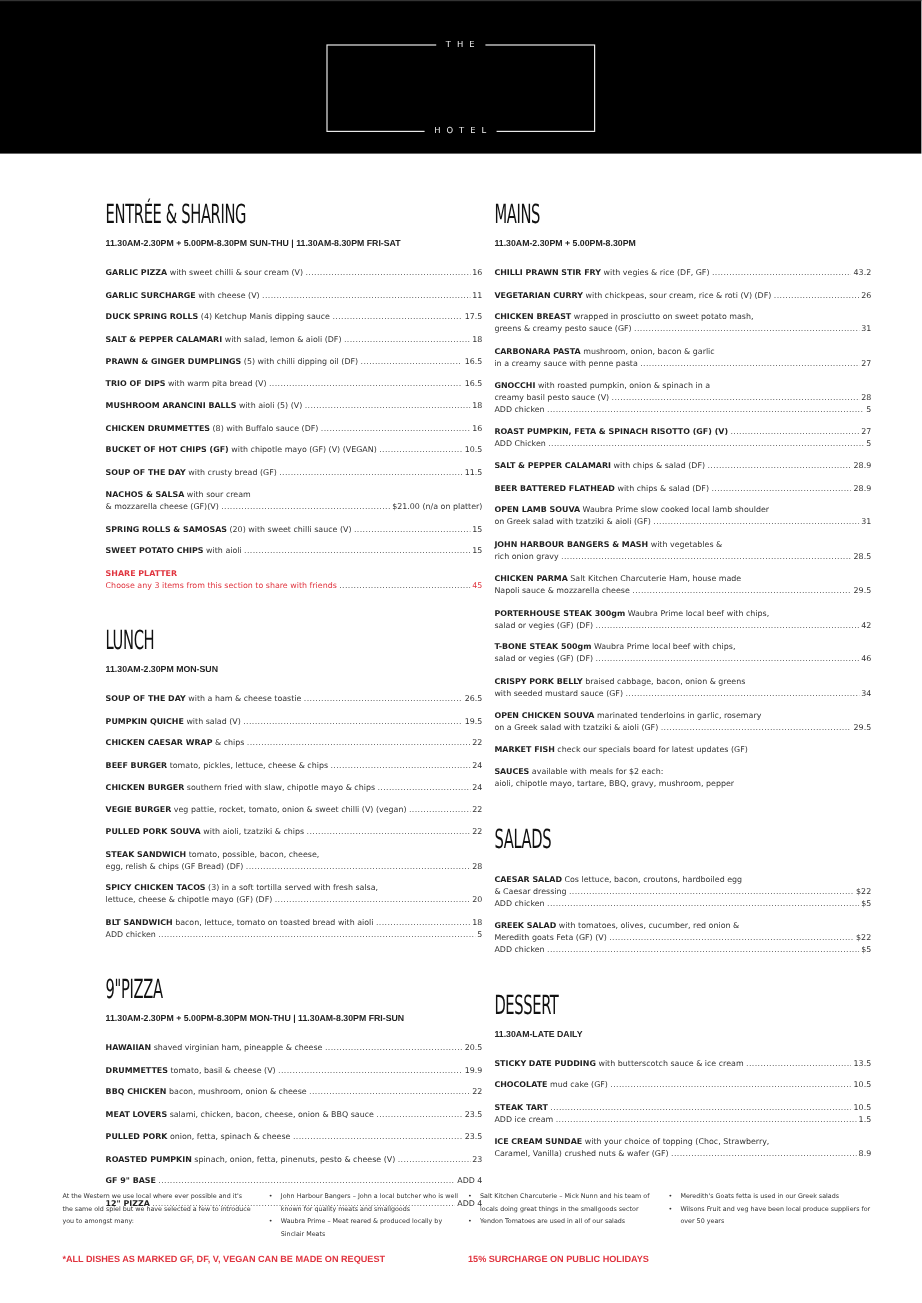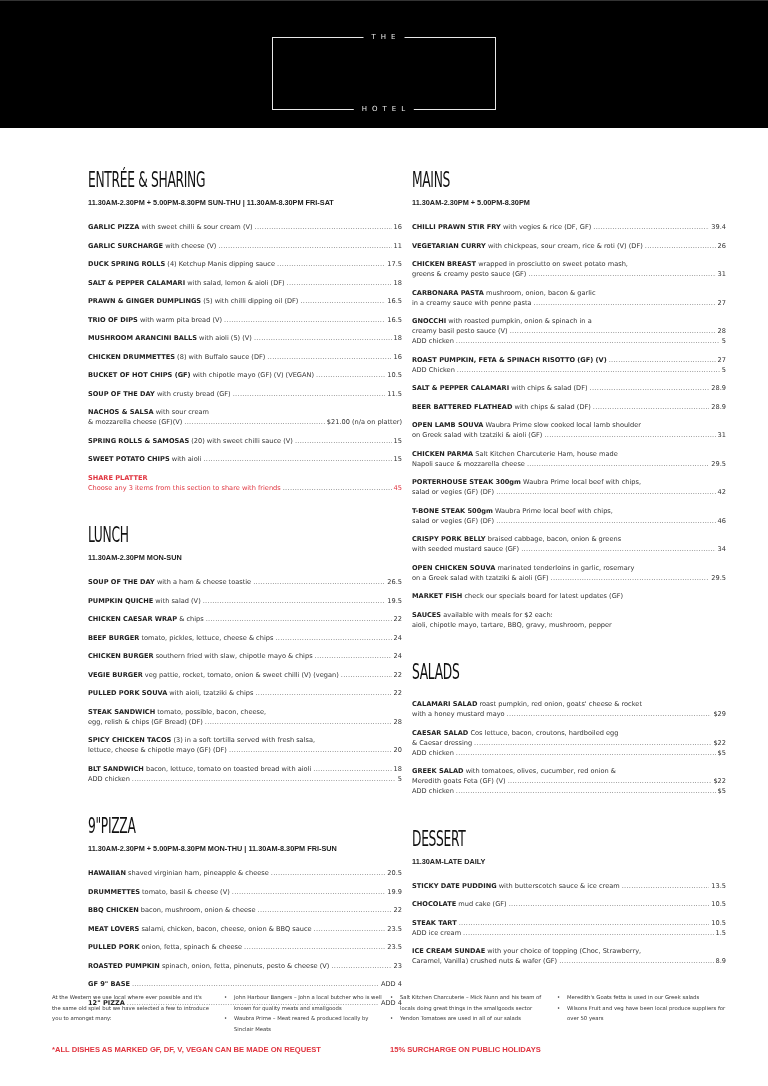--- a/index.html
+++ b/index.html
@@ -312,21 +312,21 @@
 </div>
 
 <div class="col col-right">
   <section>
       <div class="sec-title">MAINS</div>
       <div class="sec-hours">11.30AM-2.30PM + 5.00PM-8.30PM</div>
       <div class="item">
         <div class="line">
           <span class="txt"><span class="name">CHILLI PRAWN STIR FRY</span><span class="desc"> with vegies &amp; rice (DF, GF)</span></span>
           <span class="dots"></span>
-          <span class="price">39.4</span>
+          <span class="price">43.2</span>
         </div>
       </div>
       <div class="item">
         <div class="line">
           <span class="txt"><span class="name">VEGETARIAN CURRY</span><span class="desc"> with chickpeas, sour cream, rice &amp; roti (V) (DF)</span></span>
           <span class="dots"></span>
           <span class="price">26</span>
         </div>
       </div>
       <div class="item">
@@ -391,20 +391,30 @@
         </div>
       </div>
       <div class="item">
         <div class="line">
           <span class="txt"><span class="name">OPEN LAMB SOUVA</span><span class="desc"> Waubra Prime slow cooked local lamb shoulder</span></span>
         </div>
         <div class="line">
           <span class="txt">on Greek salad with tzatziki &amp; aioli (GF)</span>
           <span class="dots"></span>
           <span class="price">31</span>
+        </div>
+      </div>
+      <div class="item">
+        <div class="line">
+          <span class="txt"><span class="name">JOHN HARBOUR BANGERS &amp; MASH</span><span class="desc"> with vegetables &amp;</span></span>
+        </div>
+        <div class="line">
+          <span class="txt">rich onion gravy</span>
+          <span class="dots"></span>
+          <span class="price">28.5</span>
         </div>
       </div>
       <div class="item">
         <div class="line">
           <span class="txt"><span class="name">CHICKEN PARMA</span><span class="desc"> Salt Kitchen Charcuterie Ham, house made</span></span>
         </div>
         <div class="line">
           <span class="txt">Napoli sauce &amp; mozzarella cheese</span>
           <span class="dots"></span>
           <span class="price">29.5</span>
@@ -459,30 +469,20 @@
         <div class="line">
           <span class="txt"><span class="name">SAUCES</span><span class="desc"> available with meals for $2 each:</span></span>
         </div>
         <div>aioli, chipotle mayo, tartare, BBQ, gravy, mushroom, pepper</div>
       </div>
     </section>
   <div class="gap"></div>
   <section>
       <div class="sec-title">SALADS</div>
       <div style="height: 14px;"></div>
-      <div class="item">
-        <div class="line">
-          <span class="txt"><span class="name">CALAMARI SALAD</span><span class="desc"> roast pumpkin, red onion, goats' cheese &amp; rocket</span></span>
-        </div>
-        <div class="line">
-          <span class="txt">with a honey mustard mayo</span>
-          <span class="dots"></span>
-          <span class="price">$29</span>
-        </div>
-      </div>
       <div class="item">
         <div class="line">
           <span class="txt"><span class="name">CAESAR SALAD</span><span class="desc"> Cos lettuce, bacon, croutons, hardboiled egg</span></span>
         </div>
         <div class="line">
           <span class="txt">&amp; Caesar dressing</span>
           <span class="dots"></span>
           <span class="price">$22</span>
         </div>
         <div class="line">

